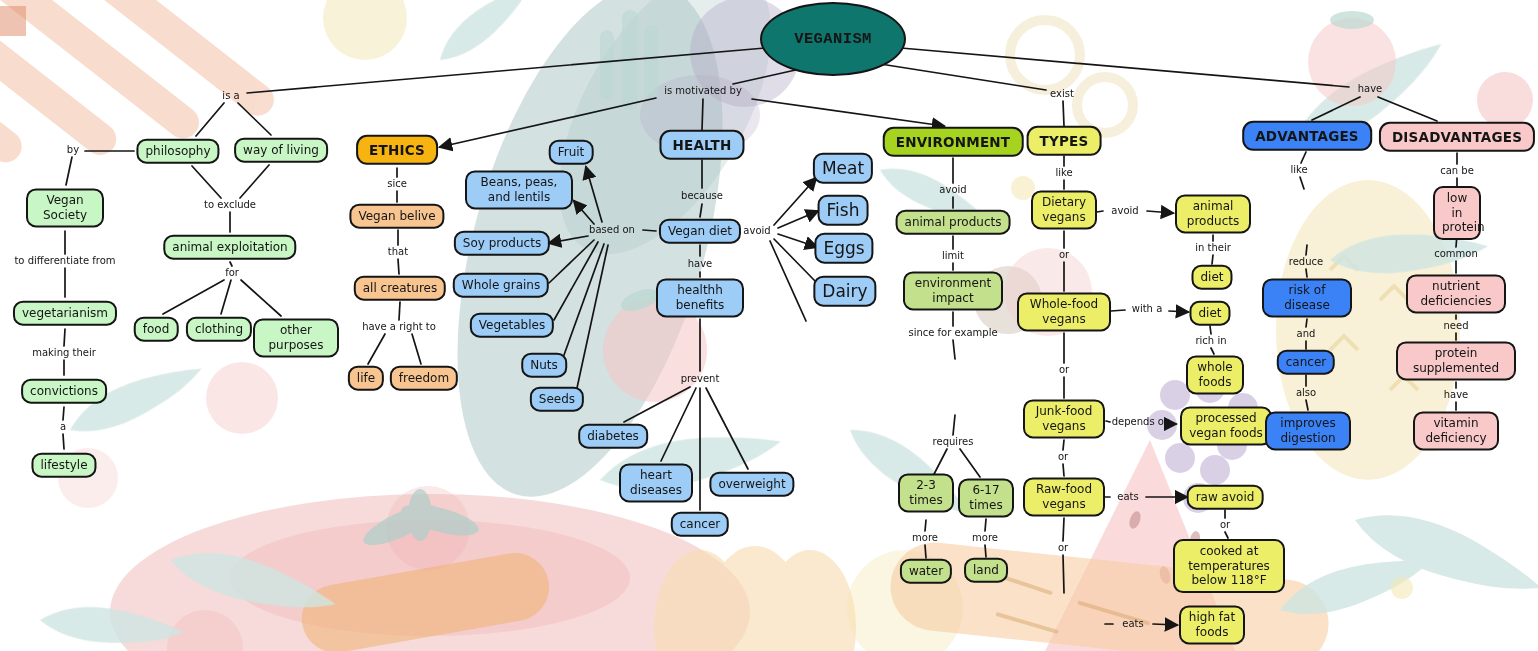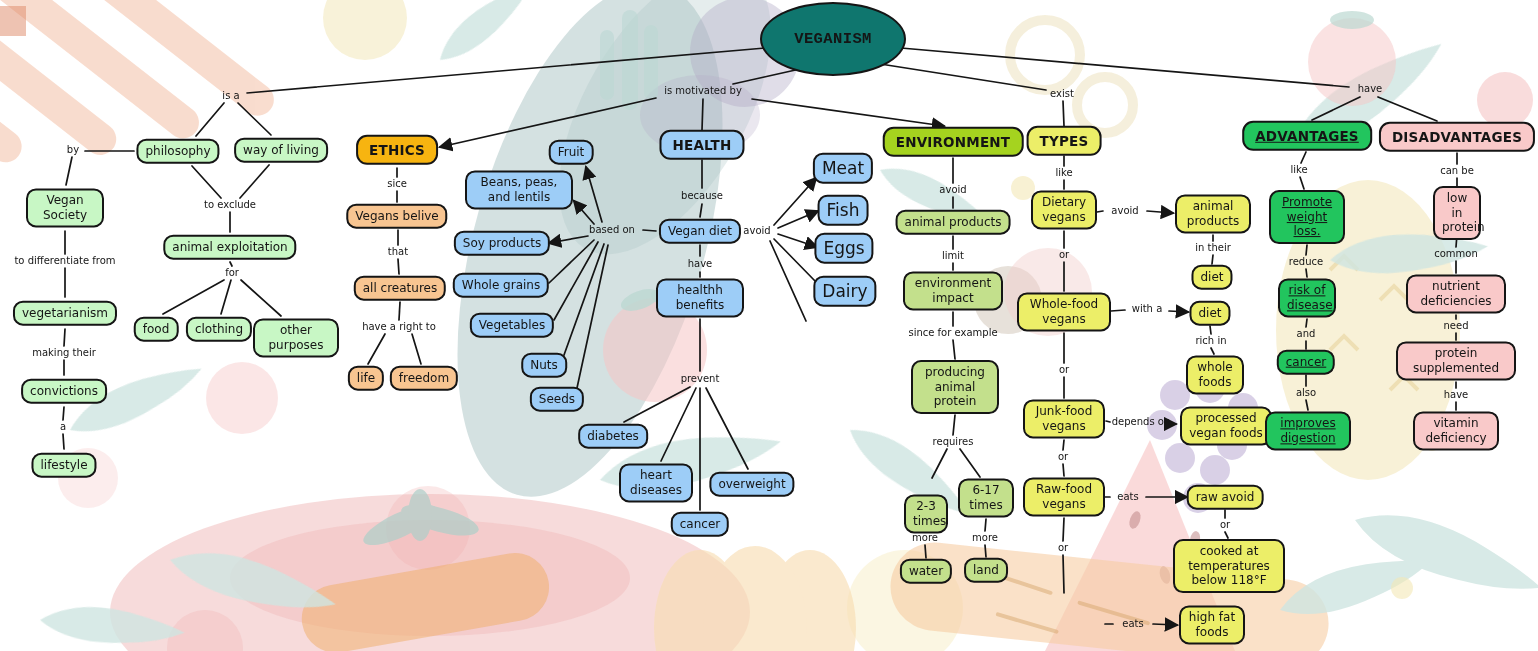--- a/index.html
+++ b/index.html
@@ -17,21 +17,21 @@
        text-align:center;white-space:nowrap;line-height:1.2;}
   .lbl.wrap{white-space:normal;width:60px;}
   .c-root{background:#0f766e;font-family:Liberation Mono, monospace;}
   .c-green{background:#c8f7c5;}
   .c-gold{background:#f7b410;}
   .c-orange{background:#f8c591;}
   .c-blue{background:#9dcdf7;}
   .c-envh{background:#a5d31f;}
   .c-olive{background:#c3e08c;}
   .c-yellow{background:#ecee68;}
-  .c-adv{background:#22c55e;text-decoration:underline;}
+  .c-adv{background:#3b82f6;}
   .c-pink{background:#f9c9c9;}
   .fs13{font-size:17px;}
 </style>
 </head>
 <body>
 
 <div class="stage">
 
   <svg class="layer" width="1538" height="651" viewBox="0 0 1538 651">
     <defs>
@@ -291,21 +291,21 @@
   <div class="node c-green" style="left:65px;top:208px;width:78px">Vegan Society</div>
   <div class="lbl" style="left:65px;top:261px">to differentiate from</div>
   <div class="node c-green nw" style="left:65px;top:313px">vegetarianism</div>
   <div class="lbl" style="left:64px;top:353px">making their</div>
   <div class="node c-green nw" style="left:64px;top:391px">convictions</div>
   <div class="lbl" style="left:63px;top:427px">a</div>
   <div class="node c-green nw" style="left:64px;top:465px">lifestyle</div>
 
   <div class="node c-gold hdr nw" style="left:397px;top:150px">ETHICS</div>
   <div class="lbl" style="left:397px;top:184px">sice</div>
-  <div class="node c-orange nw" style="left:397px;top:216px">Vegans belive</div>
+  <div class="node c-orange nw" style="left:397px;top:216px">Vegan belive</div>
   <div class="lbl" style="left:398px;top:252px">that</div>
   <div class="node c-orange nw" style="left:400px;top:288px">all creatures</div>
   <div class="lbl" style="left:399px;top:327px">have a right to</div>
   <div class="node c-orange nw" style="left:366px;top:378px">life</div>
   <div class="node c-orange nw" style="left:424px;top:378px">freedom</div>
 
   <div class="node c-blue hdr nw" style="left:702px;top:145px">HEALTH</div>
   <div class="lbl" style="left:702px;top:196px">because</div>
   <div class="node c-blue nw" style="left:700px;top:231px">Vegan diet</div>
   <div class="lbl" style="left:612px;top:230px">based on</div>
@@ -328,23 +328,22 @@
   <div class="node c-blue" style="left:656px;top:483px;width:74px">heart diseases</div>
   <div class="node c-blue nw" style="left:752px;top:484px">overweight</div>
   <div class="node c-blue nw" style="left:700px;top:524px">cancer</div>
 
   <div class="node c-envh hdr nw" style="left:953px;top:142px">ENVIRONMENT</div>
   <div class="lbl" style="left:953px;top:190px">avoid</div>
   <div class="node c-olive nw" style="left:953px;top:222px">animal products</div>
   <div class="lbl" style="left:953px;top:256px">limit</div>
   <div class="node c-olive" style="left:953px;top:291px;width:100px">environment impact</div>
   <div class="lbl" style="left:953px;top:333px">since for example</div>
-  <div class="node c-olive" style="left:955px;top:387px;width:88px">producing animal protein</div>
   <div class="lbl" style="left:953px;top:442px">requires</div>
-  <div class="node c-olive" style="left:926px;top:514px;width:44px">2-3 times</div>
+  <div class="node c-olive" style="left:926px;top:493px;width:56px">2-3 times</div>
   <div class="node c-olive" style="left:986px;top:498px;width:56px">6-17 times</div>
   <div class="lbl" style="left:925px;top:538px">more</div>
   <div class="lbl" style="left:985px;top:538px">more</div>
   <div class="node c-olive nw" style="left:926px;top:571px">water</div>
   <div class="node c-olive nw" style="left:986px;top:570px">land</div>
 
   <div class="node c-yellow hdr nw" style="left:1064px;top:141px">TYPES</div>
   <div class="lbl" style="left:1064px;top:173px">like</div>
   <div class="node c-yellow" style="left:1064px;top:210px;width:66px">Dietary vegans</div>
   <div class="lbl" style="left:1125px;top:211px">avoid</div>
@@ -366,23 +365,22 @@
   <div class="lbl" style="left:1128px;top:497px">eats</div>
   <div class="node c-yellow nw" style="left:1225px;top:497px">raw avoid</div>
   <div class="lbl" style="left:1225px;top:525px">or</div>
   <div class="node c-yellow" style="left:1229px;top:566px;width:112px">cooked at temperatures below 118°F</div>
   <div class="lbl" style="left:1063px;top:548px">or</div>
   <div class="lbl" style="left:1133px;top:624px">eats</div>
   <div class="node c-yellow" style="left:1212px;top:625px;width:66px">high fat foods</div>
 
   <div class="node c-adv hdr nw" style="left:1307px;top:136px">ADVANTAGES</div>
   <div class="lbl" style="left:1299px;top:170px">like</div>
-  <div class="node c-adv" style="left:1307px;top:217px;width:76px">Promote weight loss.</div>
   <div class="lbl" style="left:1306px;top:262px">reduce</div>
-  <div class="node c-adv" style="left:1307px;top:298px;width:58px">risk of disease</div>
+  <div class="node c-adv" style="left:1307px;top:298px;width:90px">risk of disease</div>
   <div class="lbl" style="left:1306px;top:334px">and</div>
   <div class="node c-adv nw" style="left:1306px;top:362px">cancer</div>
   <div class="lbl" style="left:1306px;top:393px">also</div>
   <div class="node c-adv" style="left:1308px;top:431px;width:86px">improves digestion</div>
 
   <div class="node c-pink hdr nw" style="left:1457px;top:137px">DISADVANTAGES</div>
   <div class="lbl" style="left:1457px;top:171px">can be</div>
   <div class="node c-pink" style="left:1457px;top:213px;width:48px">low in protein</div>
   <div class="lbl" style="left:1456px;top:254px">common</div>
   <div class="node c-pink" style="left:1456px;top:294px;width:100px">nutrient deficiencies</div>

